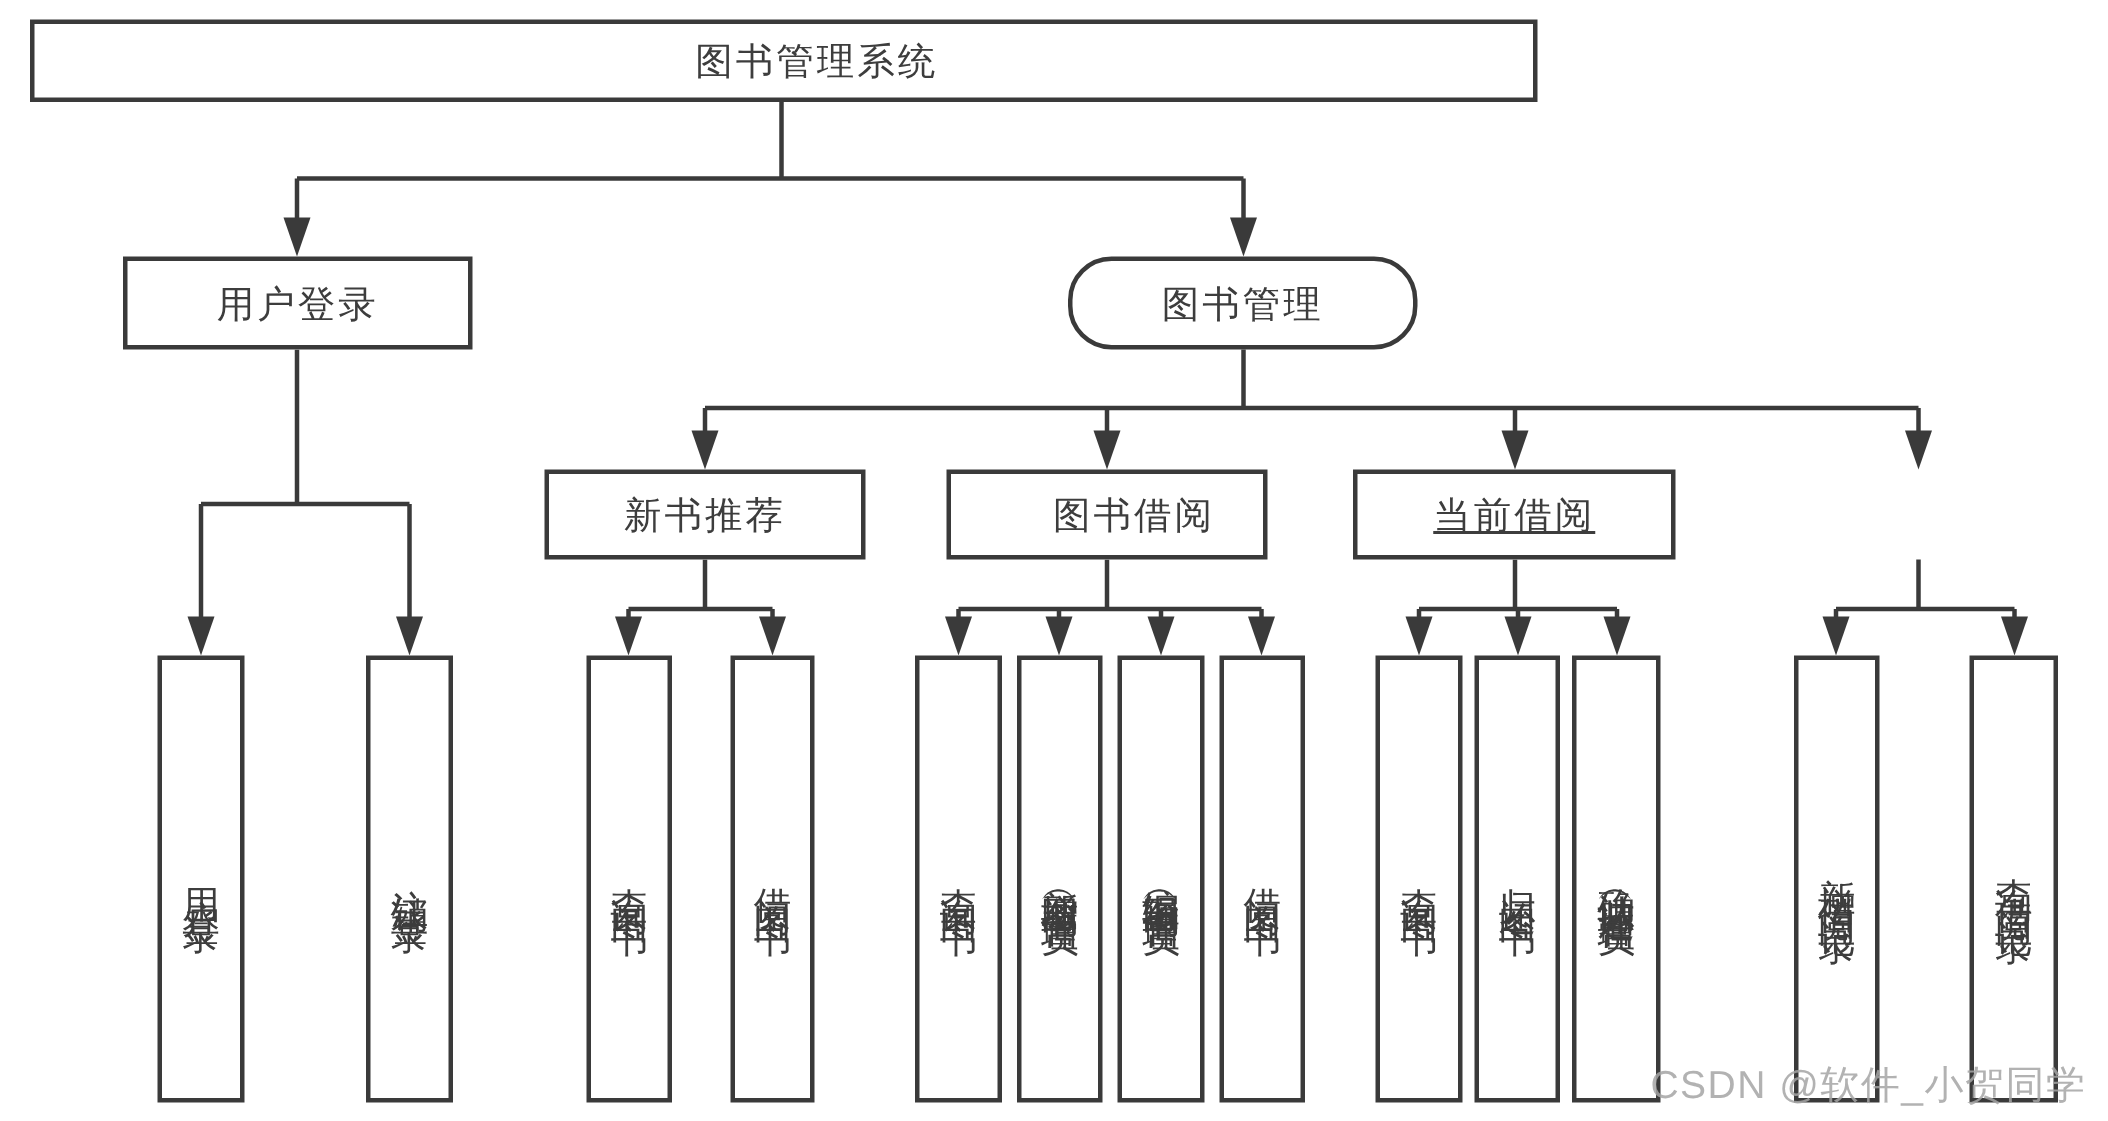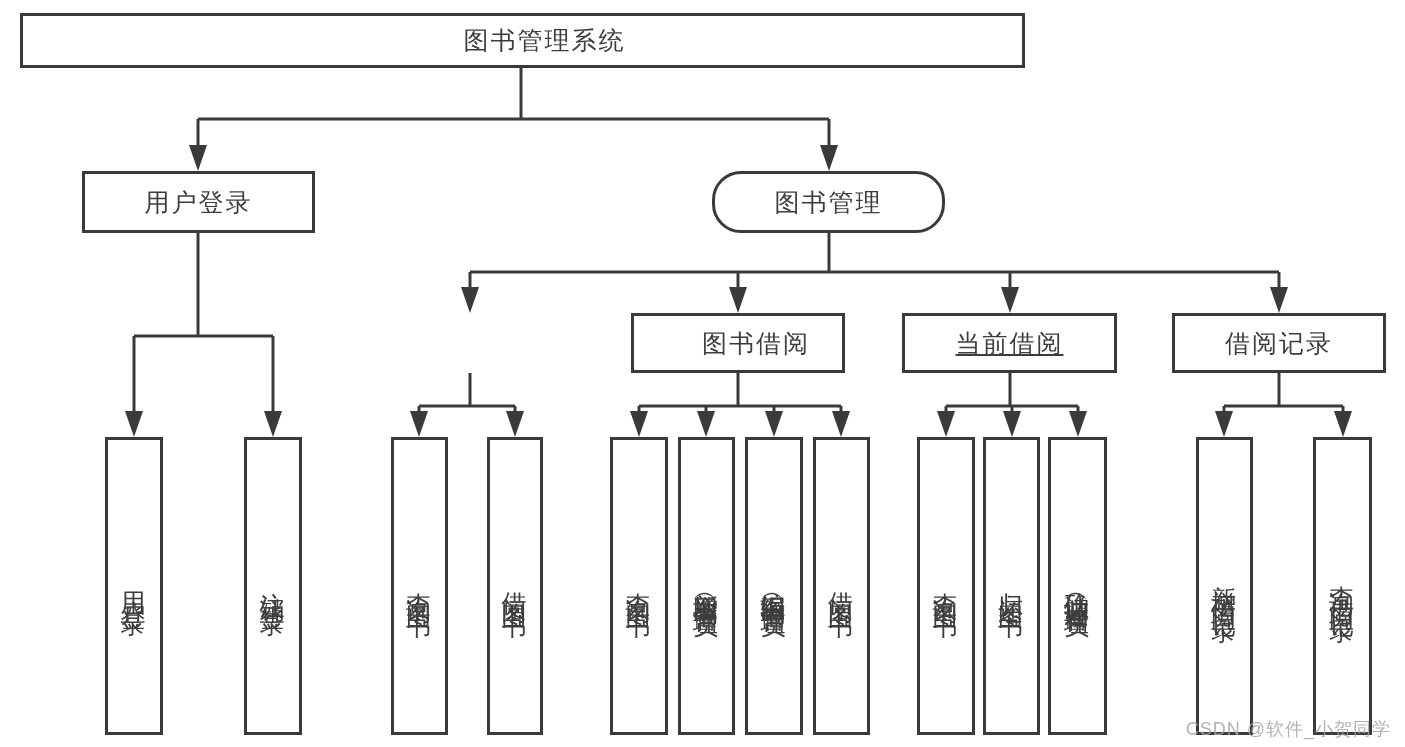--- a/index.html
+++ b/index.html
@@ -53,21 +53,21 @@
   .lf-3c{left:745px;width:58px;}
   .lf-3d{left:813px;width:57px;}
   .lf-4a{left:917px;width:58px;}
   .lf-4b{left:983px;width:57px;}
   .lf-4c{left:1048px;width:59px;}
   .lf-5a{left:1196px;width:57px;}
   .lf-5b{left:1313px;width:59px;}
   .watermark{
     position:absolute;
     right:14px;bottom:6px;
-    font-size:18px;
+    font-size:26px;
     color:rgba(165,165,165,0.85);
     letter-spacing:1px;
     z-index:2;
     white-space:nowrap;
   }
 </style>
 </head>
 <body>
 
 <div class="canvas">
@@ -143,23 +143,23 @@
       <polygon points="1215,411 1233,411 1224,437"></polygon>
       <polygon points="1334,411 1352,411 1343,437"></polygon>
     </g>
   </svg>
 
   <div class="node n-root">图书管理系统</div>
 
   <div class="node n-l2a">用户登录</div>
   <div class="node n-l2b">图书管理</div>
 
+  <div class="node n-l3a">新书推荐</div>
   <div class="node n-l3b">图书借阅</div>
   <div class="node n-l3c">当前借阅</div>
-  <div class="node n-l3d">借阅记录</div>
 
   <div class="node leaf lf-1a">用户登录</div>
   <div class="node leaf lf-1b">注销登录</div>
 
   <div class="node leaf lf-2a">查询图书</div>
   <div class="node leaf lf-2b">借阅图书</div>
 
   <div class="node leaf lf-3a">查询图书</div>
   <div class="node leaf long lf-3b">新增图书（管理员）</div>
   <div class="node leaf long lf-3c">编辑图书（管理员）</div>

